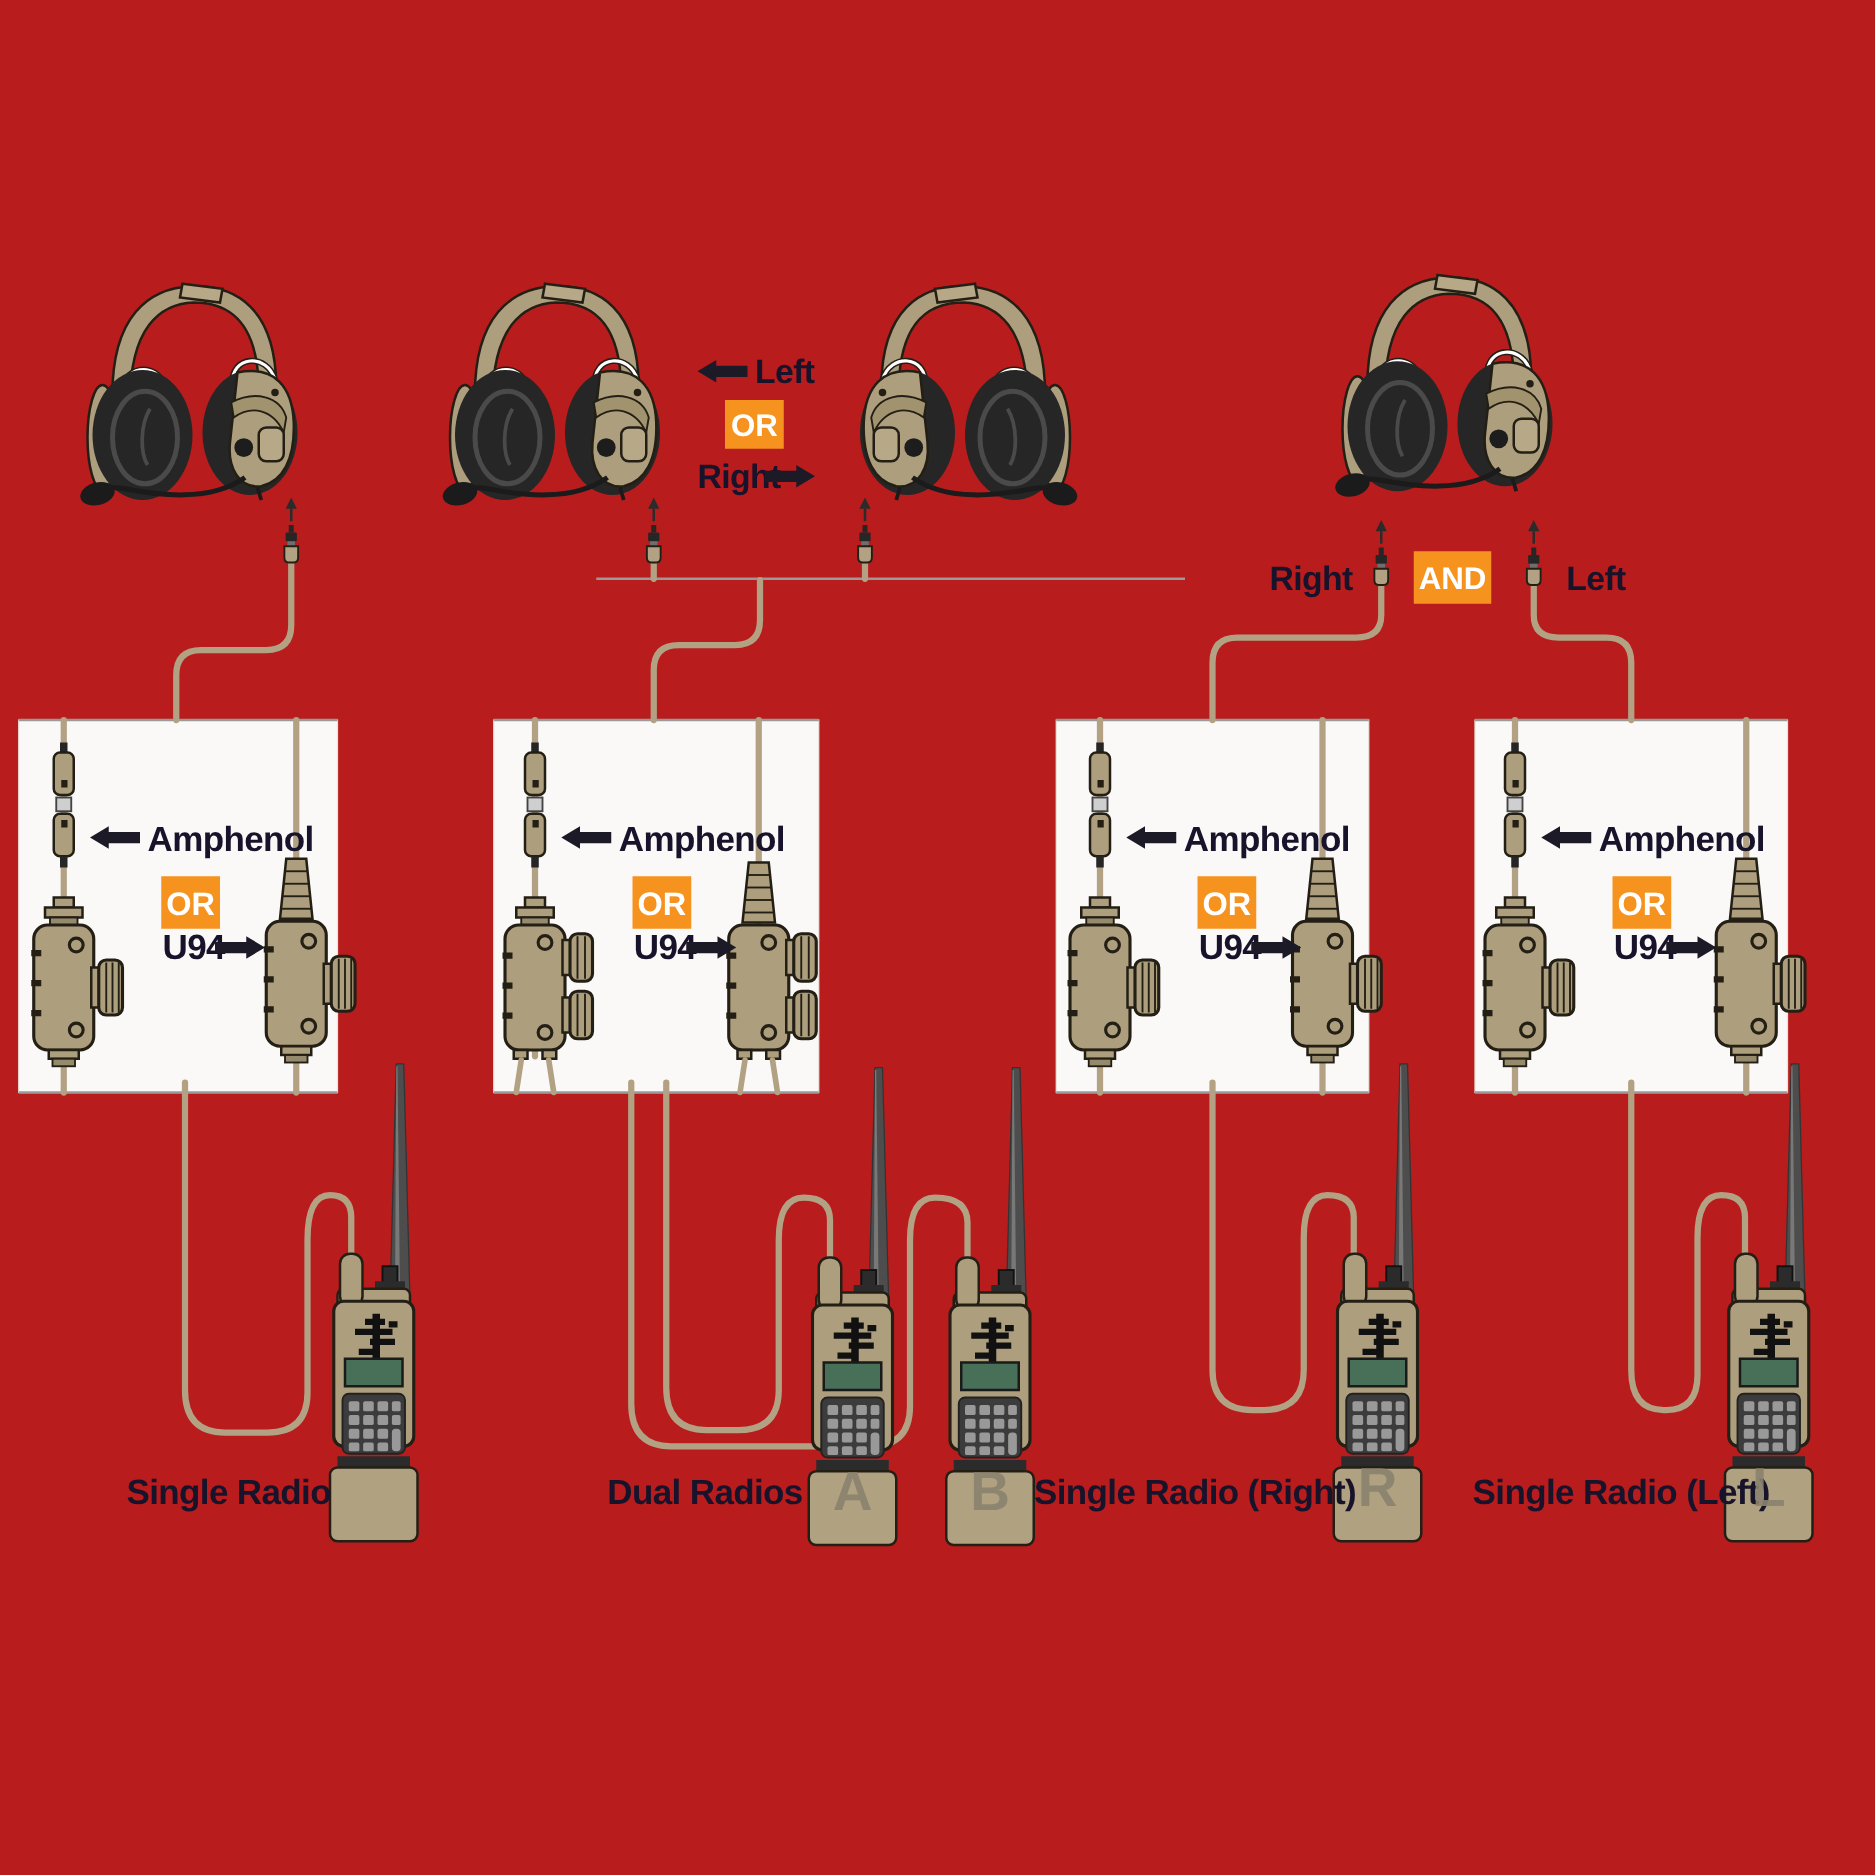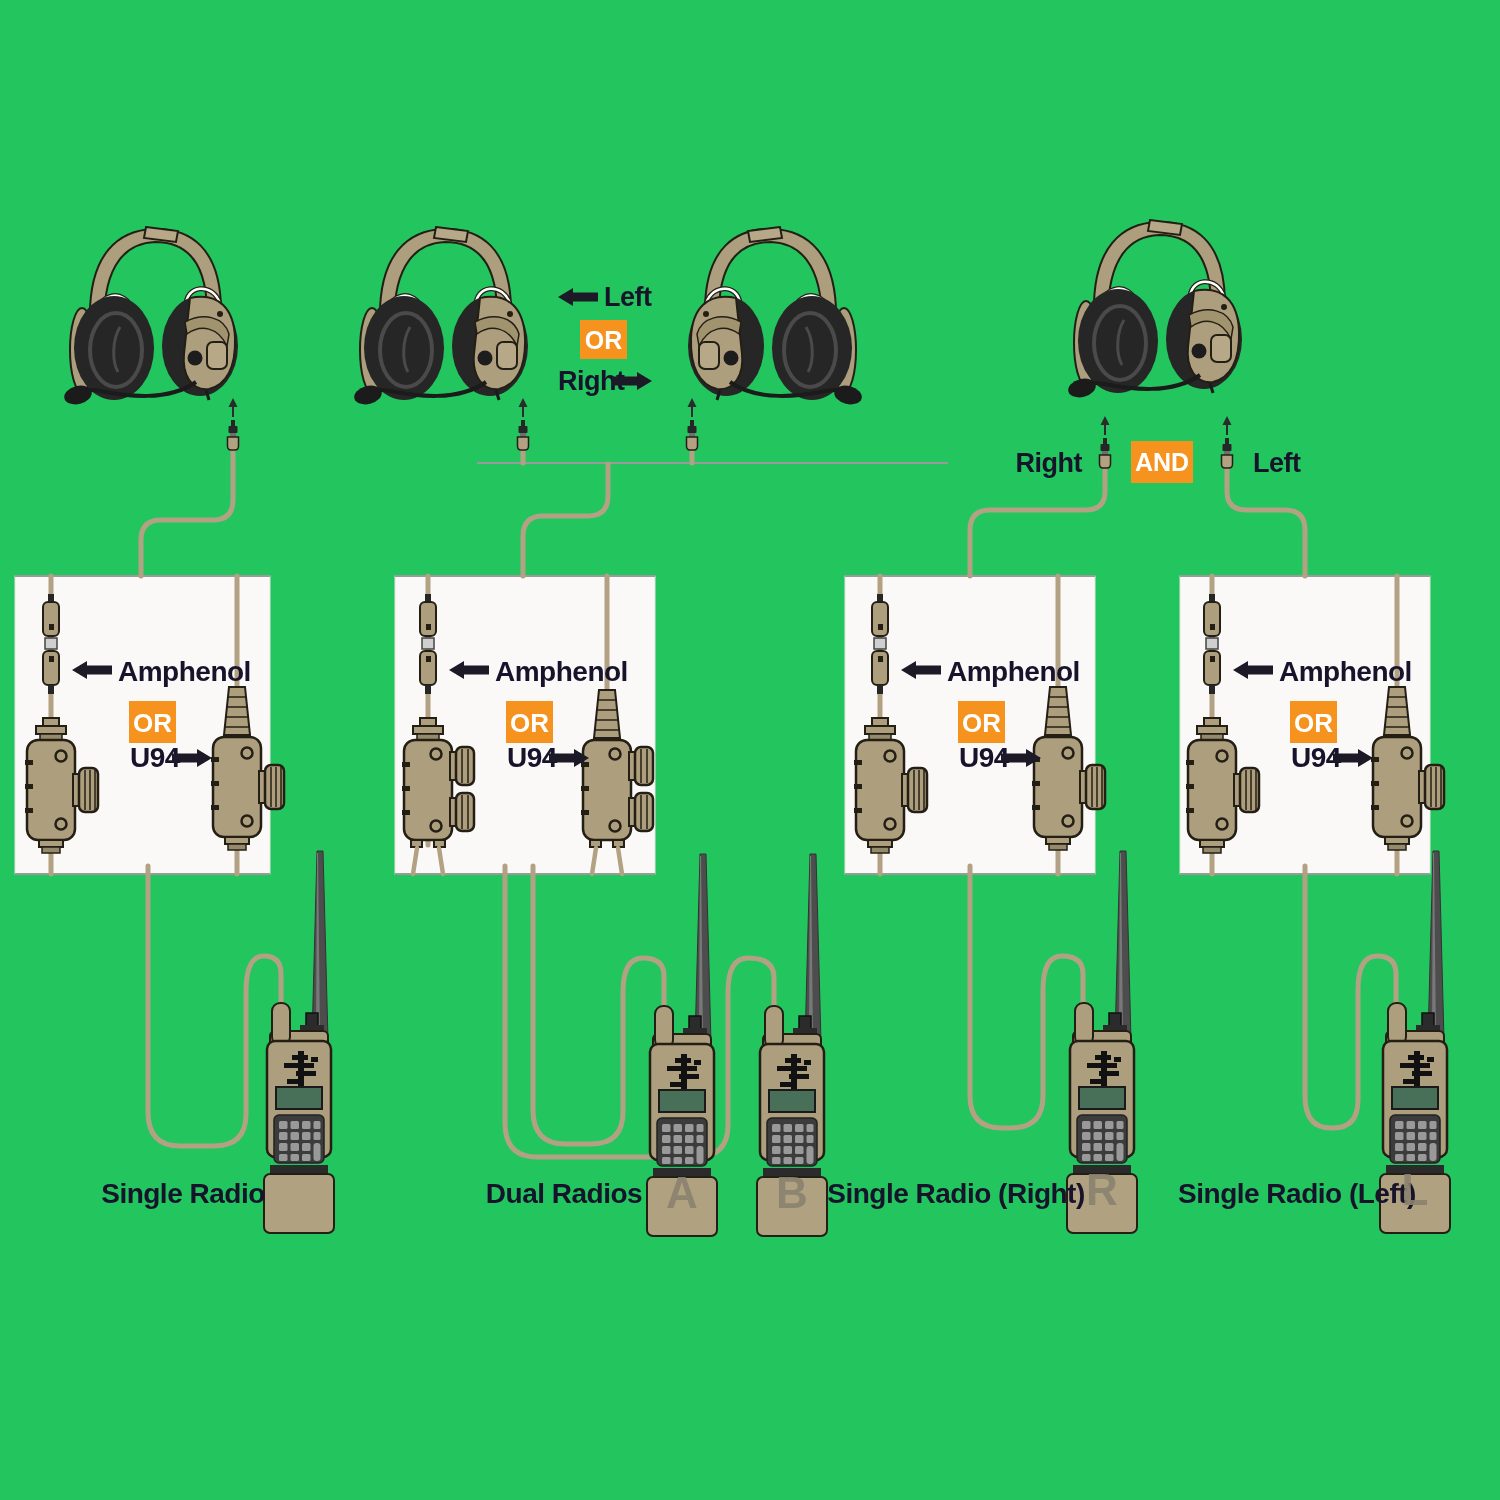--- a/index.html
+++ b/index.html
@@ -1,16 +1,16 @@
 <!DOCTYPE html>
 <html><head>
 <meta charset="utf-8">
 <style>
   html,body{margin:0;padding:0;background:#ffffff;}
-  #stage{width:1500px;height:1500px;position:relative;background:#22c55e;overflow:hidden;}
+  #stage{width:1500px;height:1500px;position:relative;background:#b91c1c;overflow:hidden;}
   svg{display:block;}
   text{font-family:"Liberation Sans", sans-serif;}
   .lbl{font-weight:bold;fill:#17132b;letter-spacing:-0.5px;}
   .badge-txt{font-weight:bold;fill:#ffffff;letter-spacing:0px;}
   .cap{font-weight:bold;fill:#17132b;letter-spacing:-0.5px;}
   .radio-letter{font-weight:bold;fill:#8b8370;opacity:.9;}
 </style>
 </head>
 <body>
 

